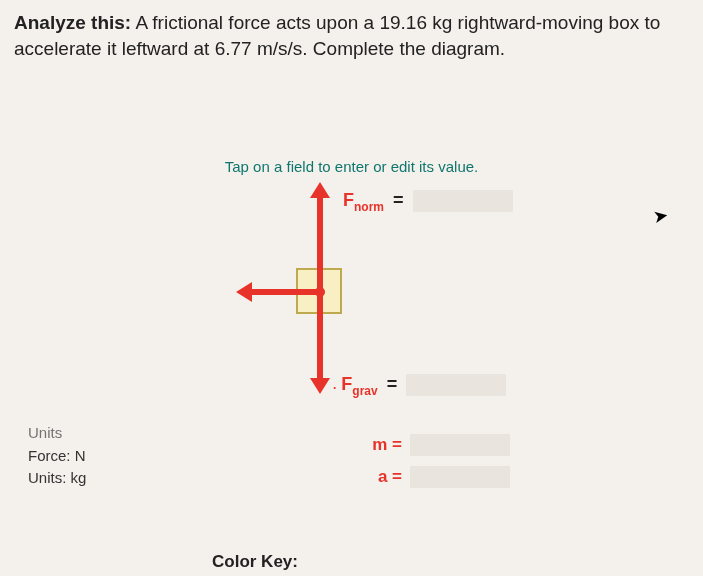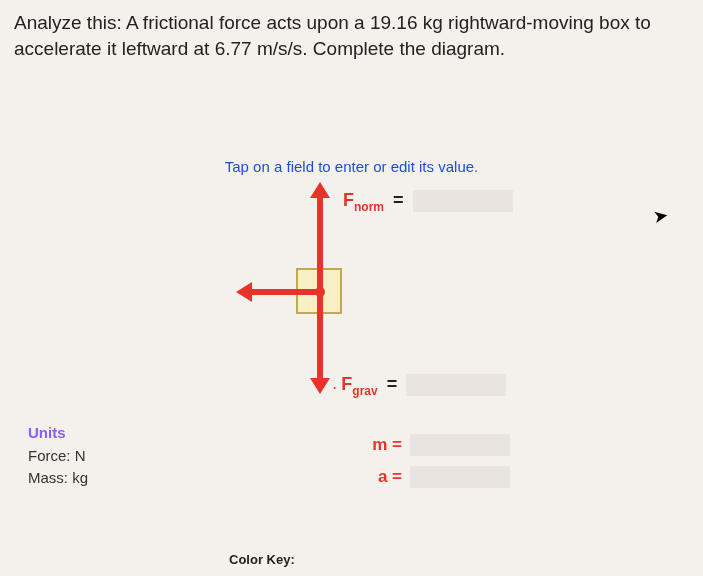--- a/index.html
+++ b/index.html
@@ -10,29 +10,29 @@
     background: #f4f1ec;
     position: relative;
     overflow: hidden;
   }
   .prompt {
     padding: 10px 14px 4px 14px;
     font-size: 19px;
     line-height: 1.35;
     color: #222;
   }
-  .prompt .lead { font-weight: normal; }
+  .prompt .lead { font-weight: bold; }
   .hint {
     position: absolute;
     top: 158px;
     left: 0;
     width: 703px;
     text-align: center;
     font-size: 15px;
-    color: #1d4ed8;
+    color: #0f766e;
   }
   .diagram {
     position: absolute;
     top: 190px;
     left: 0;
     width: 566px;
     height: 220px;
   }
   .box {
     position: absolute;
@@ -123,21 +123,21 @@
   }
   .ifield.wide { width: 100px; }
   .units {
     position: absolute;
     left: 28px;
     top: 422px;
     font-size: 15px;
     color: #333;
     line-height: 1.5;
   }
-  .units .hd { font-weight: bold; color: #8b5cf6; }
+  .units .hd { font-weight: normal; color: #737373; }
   .bottom {
     position: absolute;
     top: 434px;
     left: 250px;
     width: 260px;
   }
   .brow {
     display: flex;
     justify-content: flex-end;
     align-items: center;
@@ -148,24 +148,23 @@
     font-weight: bold;
     color: #e7332a;
     margin-right: 8px;
     text-align: right;
   }
   .blabel sub { font-size: 11px; }
   .ck {
     position: absolute;
     left: 212px;
     top: 552px;
-    font-size: 13px;
+    font-size: 17px;
     font-weight: bold;
     color: #222;
-    margin-left: 17px;
   }
   .cursor {
     position: absolute;
     top: 205px;
     right: 35px;
     font-size: 18px;
     color: #000;
     transform: rotate(-10deg);
   }
 </style>
@@ -196,21 +195,21 @@
     <span style="font-size:12px; vertical-align:middle;">.</span>
     <span>F</span><sub>grav</sub>
     <span class="eq">=</span>
     <span class="ifield wide"></span>
   </div>
 </div>
 
 <div class="units">
   <div class="hd">Units</div>
   <div>Force: N</div>
-  <div>Mass: kg</div>
+  <div>Units: kg</div>
 </div>
 
 <div class="bottom">
   <div class="brow">
     <span class="blabel">m =</span>
     <span class="ifield wide"></span>
   </div>
   <div class="brow">
     <span class="blabel">a =</span>
     <span class="ifield wide"></span>

